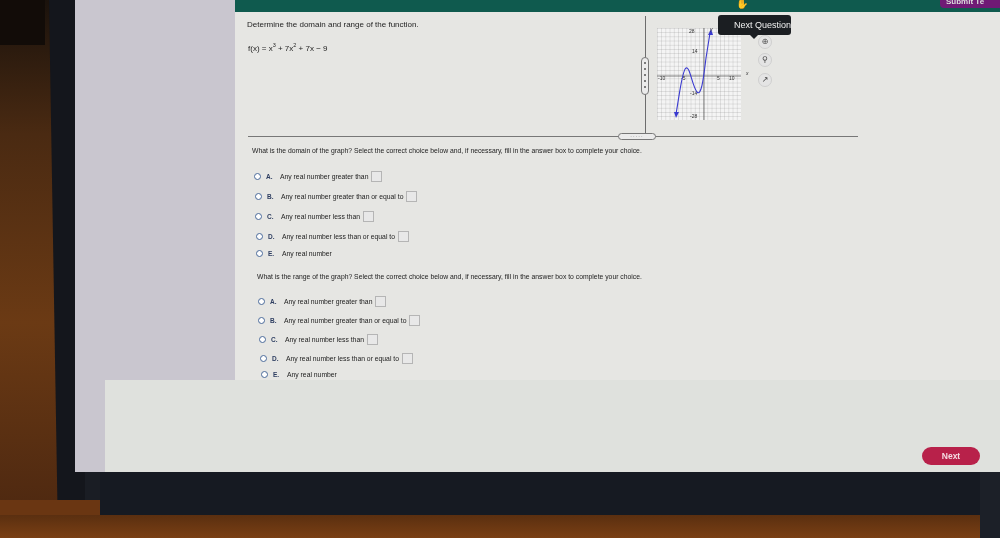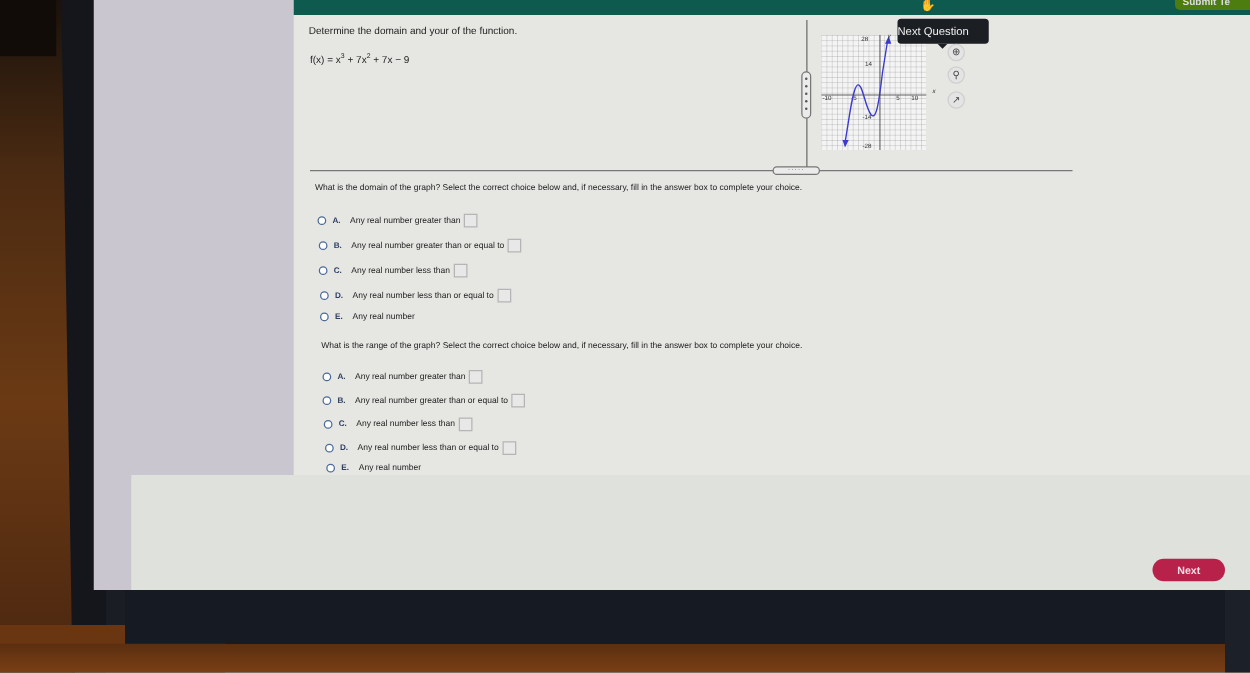--- a/index.html
+++ b/index.html
@@ -41,21 +41,21 @@
   .page-left-gutter {
     position: absolute; left: 75px; top: 0; width: 160px; height: 472px;
     background: #c9c6cf;
   }
   .topbar {
     position: absolute; left: 235px; top: 0; width: 765px; height: 12px;
     background: #0f5a4e;
   }
   .topbar-dark-btn {
     position: absolute; left: 940px; top: 0; width: 60px; height: 8px;
-    background: #4d7c0f; border-radius: 0 0 0 4px;
+    background: #701a75; border-radius: 0 0 0 4px;
   }
   .topbar-dark-btn span {
     color:#ddd; font-size:8px; font-weight:bold; position:absolute; left:6px; top:-3px;
   }
   .hand-icon {
     position: absolute; left: 736px; top: -2px; color: #e8e8e8; font-size: 10px;
   }
   .content {
     position: absolute; left: 235px; top: 12px; width: 765px; height: 460px;
     background: #e6e6e3;
@@ -94,21 +94,21 @@
   .axis-x-label { position:absolute; left:746px; top:70px; font-size:5px; color:#333; font-style:italic; }
 
   .tool-btn {
     position:absolute; width:14px; height:14px; border-radius:50%;
     background:#e4e4e4; border:1px solid #cfcfcf;
     font-size:8px; color:#444; text-align:center; line-height:12px;
   }
   .tooltip {
     position:absolute; left:718px; top:15px; width:73px; height:20px;
     background:#1b1e22; color:#f0f0f0; border-radius:3px;
-    font-size:9px; line-height:20px; text-align:left;
+    font-size:9px; line-height:20px; text-align:right;
   }
   .tooltip:after {
     content:""; position:absolute; left:32px; bottom:-4px;
     border-left:4px solid transparent; border-right:4px solid transparent; border-top:4px solid #1b1e22;
   }
 
   .question {
     position:absolute; font-size:6.8px; color:#222; white-space:nowrap;
   }
   .choice {
@@ -144,21 +144,21 @@
 <div class="screen"></div>
 <div class="page-left-gutter"></div>
 <div class="topbar"></div>
 <div class="topbar-dark-btn">
     <span>Submit Te</span>
   </div>
 <div class="hand-icon">✋</div>
 <div class="content"></div>
 <div class="content-lower"></div>
 
-<div class="prompt-title">Determine the domain and your of the function.</div>
+<div class="prompt-title">Determine the domain and range of the function.</div>
 <div class="formula"><span>f(x) = x</span><sup>3</sup><span> + 7x</span><sup>2</sup><span> + 7x − 9</span></div>
 
 <div class="vsplit-line"></div>
 <div class="vsplit-handle">
     <i></i>
     <i></i>
     <i></i>
     <i></i>
     <i></i>
   </div>

